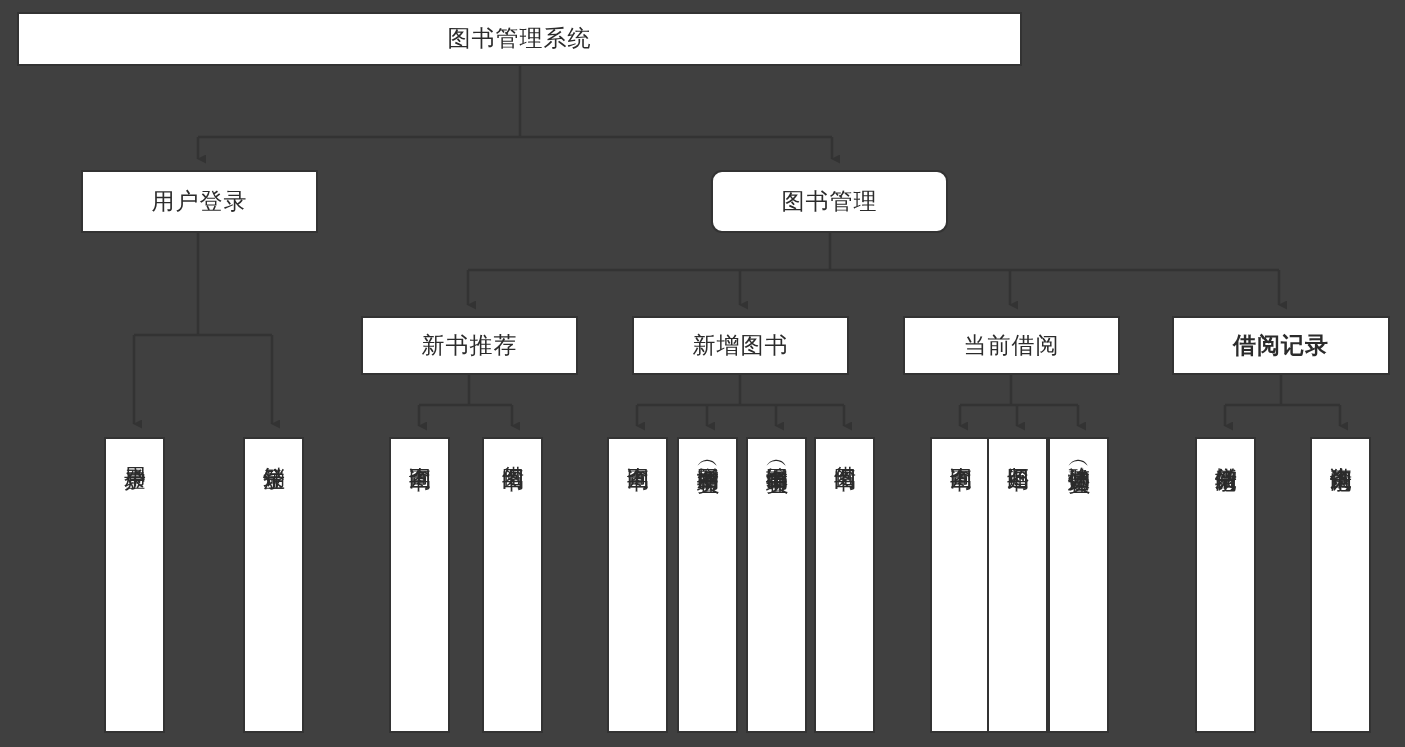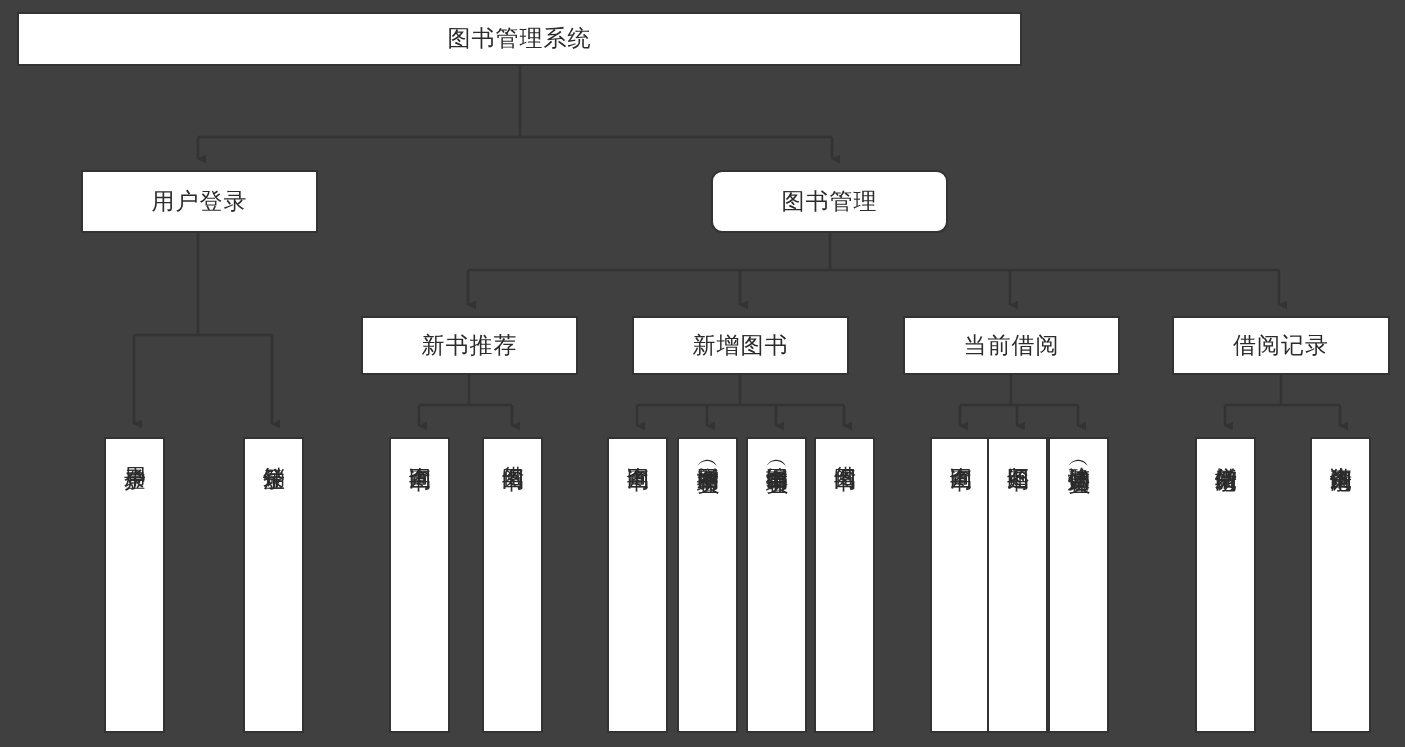--- a/index.html
+++ b/index.html
@@ -131,21 +131,21 @@
 
   <div class="node horiz" style="left:361px; top:316px; width:217px; height:59px;">
     <span>新书推荐</span>
   </div>
   <div class="node horiz" style="left:632px; top:316px; width:217px; height:59px;">
     <span>新增图书</span>
   </div>
   <div class="node horiz" style="left:903px; top:316px; width:217px; height:59px;">
     <span>当前借阅</span>
   </div>
-  <div class="node horiz" style="left:1172px; top:316px; width:218px; height:59px;">
+  <div class="node horiz" style="left:1172px; top:316px; width:218px; height:59px;font-weight:bold;">
     <span>借阅记录</span>
   </div>
 
   <div class="node vert" style="left:104px; top:437px; width:61px; height:296px;">
     <span class="vlabel">用户登录</span>
   </div>
   <div class="node vert" style="left:243px; top:437px; width:61px; height:296px;">
     <span class="vlabel">注销登录</span>
   </div>
 

